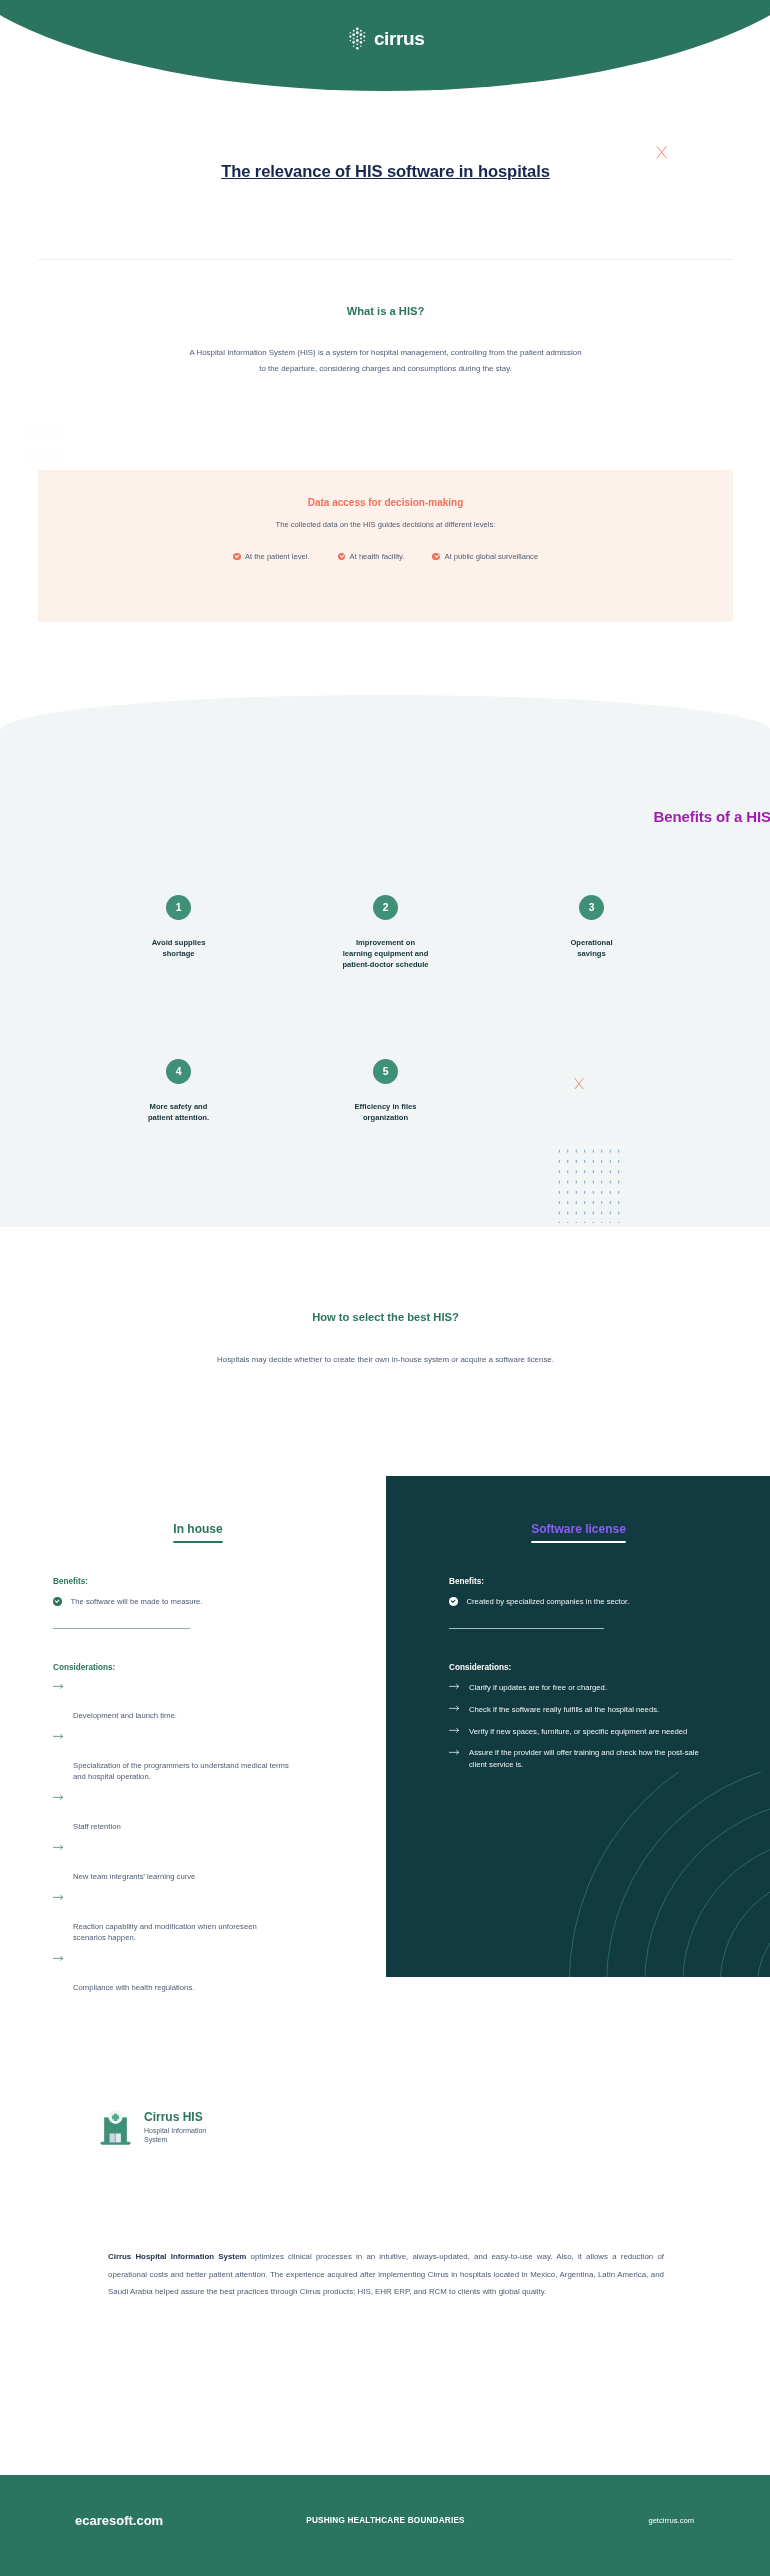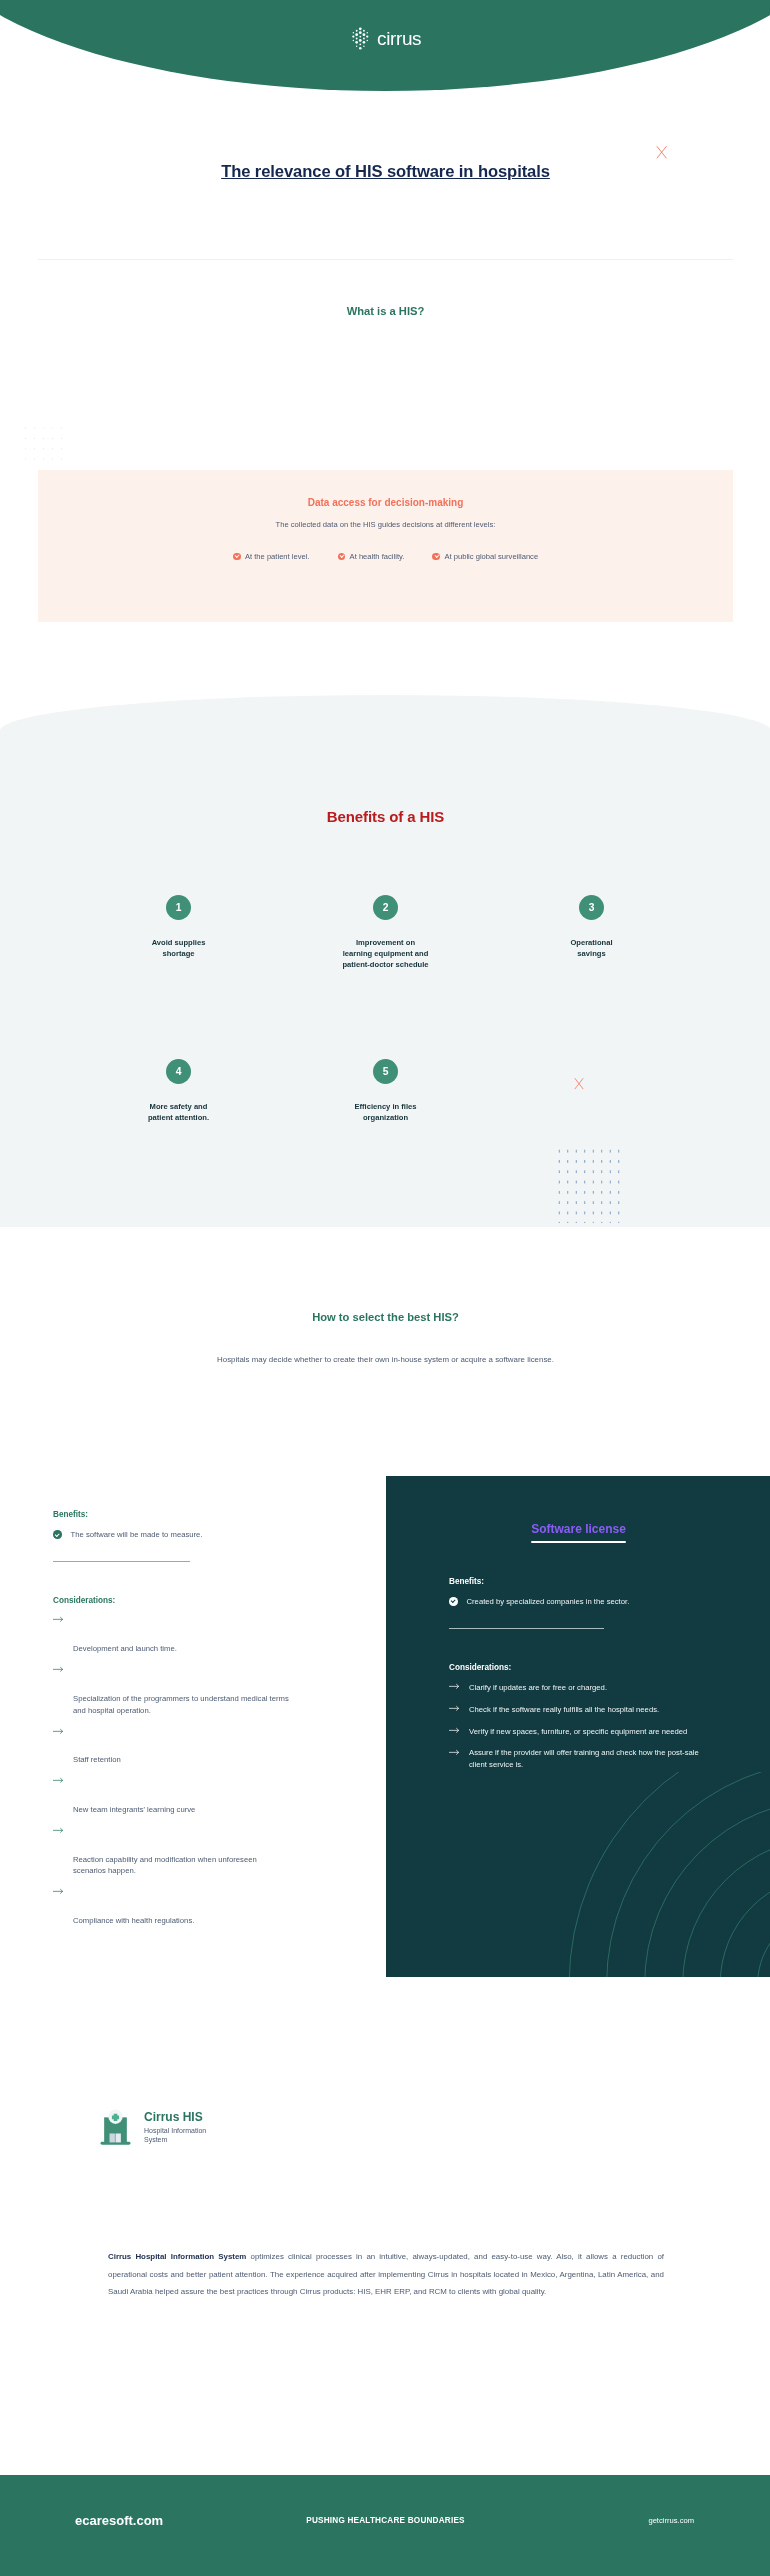--- a/index.html
+++ b/index.html
@@ -29,21 +29,21 @@
     position: absolute;
     top: 26.6px; left: 0; width: 771px;
     display: flex; align-items: center; justify-content: center;
     gap: 6.7px;
     z-index: 3;
   }
   .dotmark { display: block; }
   .hero-word {
     color: #ffffff;
     font-size: 19px;
-    font-weight: 400;
+    font-weight: 700;
     letter-spacing: -0.4px;
     line-height: 1;
   }
 
   
   .title-wrap {
     position: absolute; top: 162px; left: 0; width: 771px;
     text-align: center;
   }
   .main-title {
@@ -123,21 +123,21 @@
     border-radius: 50% 50% 0 0 / 36px 36px 0 0;
   }
   .gray-band-flat {
     position: absolute; left: 0; top: 774px;
     width: 771px; height: 453px;
     background: #f1f5f6;
   }
 
   .benefits-title {
     position: absolute; left: 0; top: 808px; width: 771px;
-    text-align: center; color: #b91c1c;
+    text-align: right; color: #a21caf;
     font-size: 15px; font-weight: 700; letter-spacing: -0.1px;
   }
 
   .bcell { position: absolute; text-align: center; width: 151px; }
   .bnum {
     width: 25.4px; height: 25.4px; border-radius: 50%;
     background: #3f9077; color: #ffffff;
     font-size: 10.3px; font-weight: 700;
     display: flex; align-items: center; justify-content: center;
     margin: 0 auto 16.3px auto;
@@ -304,20 +304,21 @@
 
   <svg class="x-mark-title" viewBox="0 0 22 24">
     <path d="M3 2 L19 22 M19 2 L3 22" stroke="#f2715a" stroke-width="1.4" fill="none"></path>
   </svg>
   <div class="title-wrap">
     <h1 class="main-title">The relevance of HIS software in hospitals</h1>
   </div>
   <div class="rule"></div>
 
   <h2 class="sec-title-green" style="top:305px">What is a HIS?</h2>
+  <p class="body-copy" style="top:345px; padding:0 187px;">A Hospital Information System (HIS) is a system for hospital management, controlling from the patient admission to the departure, considering charges and consumptions during the stay.</p>
 
   <div class="dots-left"></div>
 
   <div class="pink-box">
     <h3 class="pink-title">Data access for decision-making</h3>
     <p class="pink-sub">The collected data on the HIS guides decisions at different levels:</p>
     <div class="pink-list">
       <div class="pink-item">
         <span class="chk-red"></span>
         <span class="lbl">At the patient level.</span>
@@ -381,20 +382,26 @@
         <circle cx="700" cy="350" r="180"></circle>
         <circle cx="700" cy="350" r="242"></circle>
         <circle cx="700" cy="350" r="305"></circle>
         <circle cx="700" cy="350" r="368"></circle>
         <circle cx="700" cy="350" r="430"></circle>
       </g>
     </svg>
   </div>
 
   <div class="col col-left light">
+    <div class="col-head">
+      <div class="col-head-inner">
+        <h3>In house</h3>
+        <div class="ul"></div>
+      </div>
+    </div>
     <div class="col-body">
       <div class="sub-head">Benefits:</div>
       <div class="ben-row">
         <span class="chk-circle"></span>
         <span class="ben-text">The software will be made to measure.</span>
       </div>
       <div class="divider"></div>
       <div class="sub-head">Considerations:</div>
       <div class="cons-list">
         <div class="cons-row">

